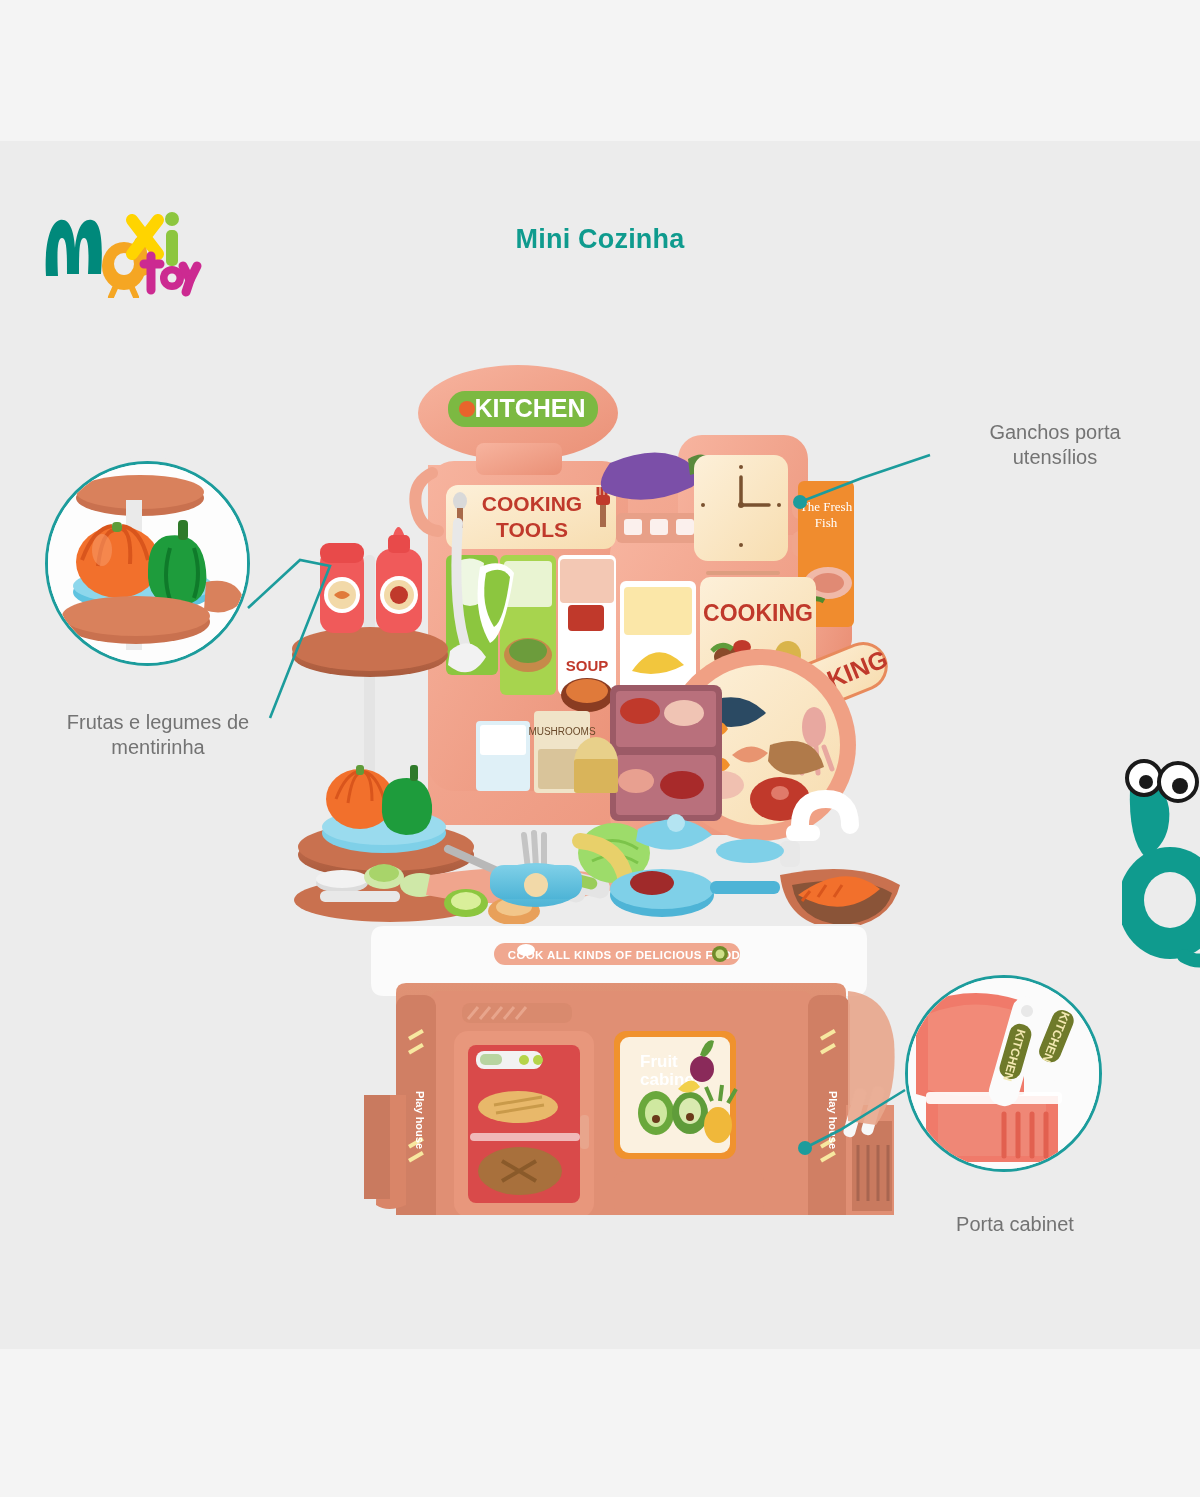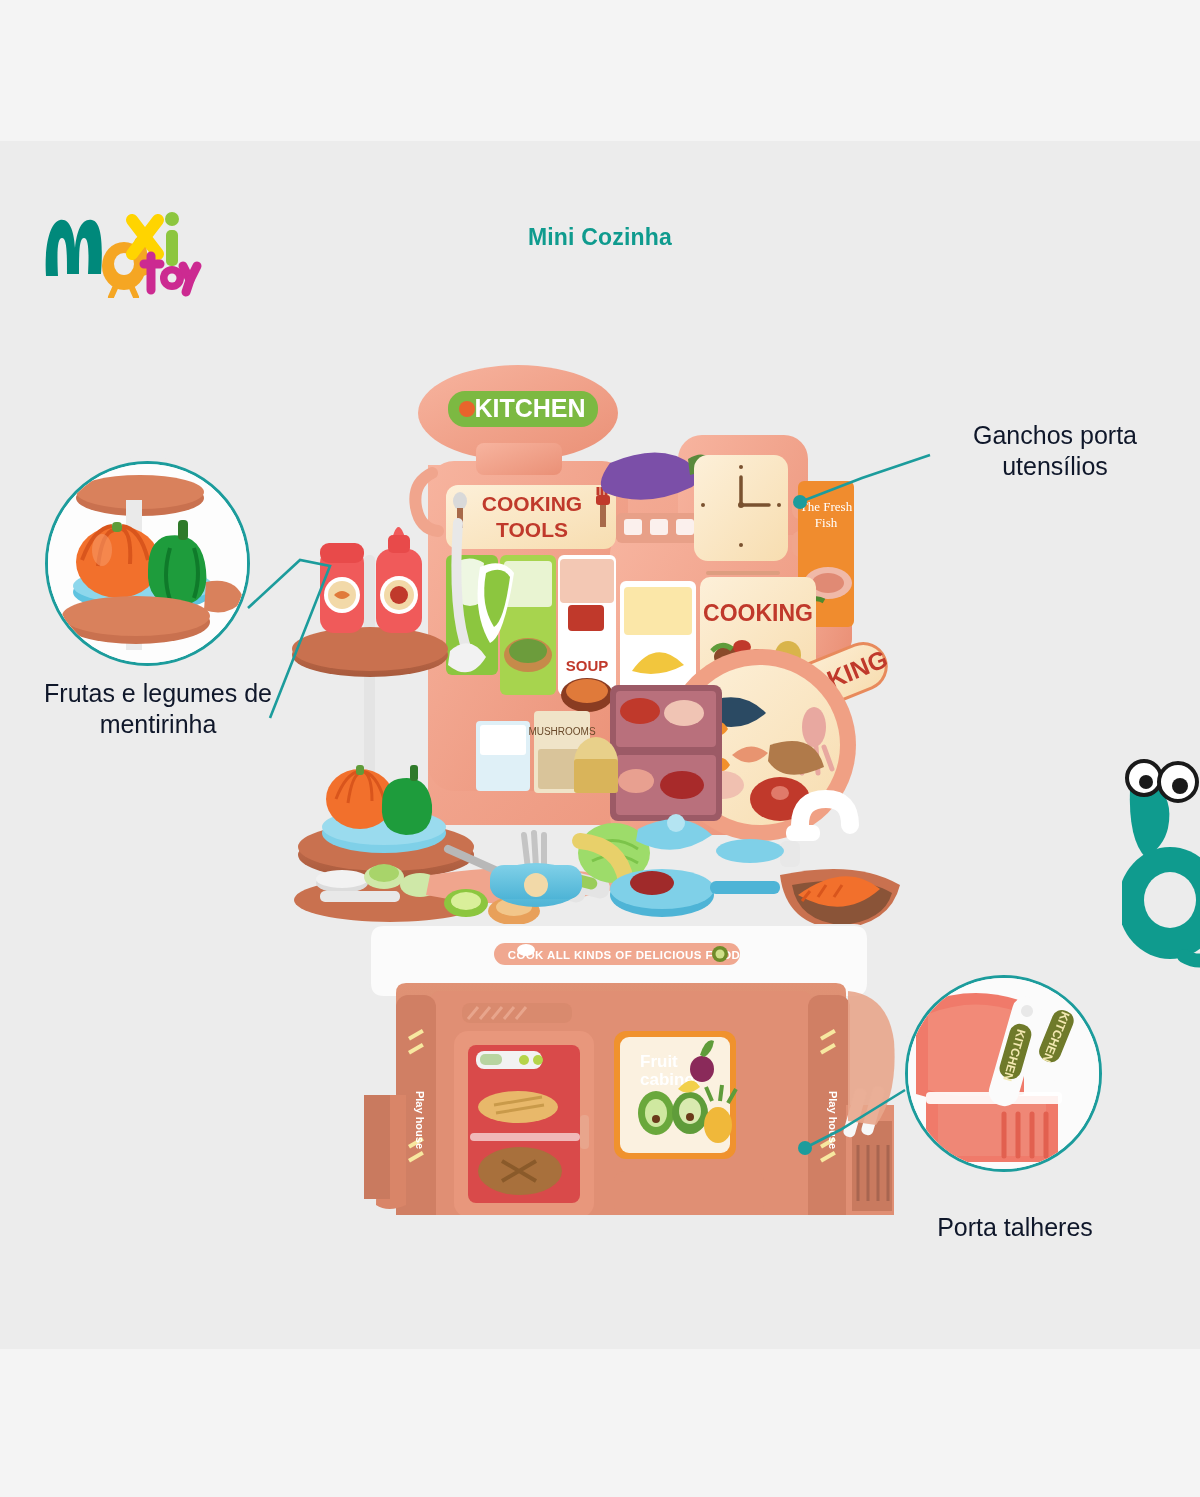--- a/index.html
+++ b/index.html
@@ -16,35 +16,35 @@
   .bottom-band { position:absolute; left:0; top:1349px; width:1200px; height:148px; background:#f4f4f4; }
 
   
   .logo { position:absolute; left:40px; top:198px; width:165px; height:100px; }
   .logo svg { display:block; }
 
   
   .title {
     position:absolute; left:0; top:224px; width:1200px;
     text-align:center;
-    font-size:23px; font-weight:bold; letter-spacing:.2px;
+    font-size:27px; font-weight:bold; letter-spacing:.2px;
     color:#0f9b8e;
   }
 
   
   .label {
     position:absolute;
-    color:#0f172a;
-    font-size:25px;
+    color:#737373;
+    font-size:20px;
     line-height:1.24;
     text-align:center;
     white-space:pre-line;
   }
   #lbl-hooks  { left:930px; top:420px; width:250px; }
-  #lbl-fruits { left:8px;   top:678px; width:300px; }
+  #lbl-fruits { left:8px;   top:710px; width:300px; }
   #lbl-compact{ left:58px;  top:1148px; width:330px; text-align:left; }
   #lbl-cutlery{ left:880px; top:1212px; width:270px; }
 
   
   .connector { position:absolute; left:0; top:0; width:1200px; height:1497px; pointer-events:none; }
 
   
   .mag {
     position:absolute; border-radius:50%;
     border:3px solid #1c9c9c;
@@ -506,15 +506,15 @@
     <path d="M248 608 L300 560 L330 566 L270 718" stroke="#1c9c9c" stroke-width="2.6" fill="none"></path>
 
     <path d="M905 1090 L840 1130 L805 1148" stroke="#1c9c9c" stroke-width="2.6" fill="none"></path>
     <circle cx="805" cy="1148" r="7" fill="#1c9c9c"></circle>
   </svg>
 
   <div class="label" id="lbl-hooks">Ganchos porta
 utensílios</div>
   <div class="label" id="lbl-fruits">Frutas e legumes de
 mentirinha</div>
-  <div class="label" id="lbl-cutlery">Porta talheres</div>
+  <div class="label" id="lbl-cutlery">Porta cabinet</div>
 
 </div>
 
 </body></html>

